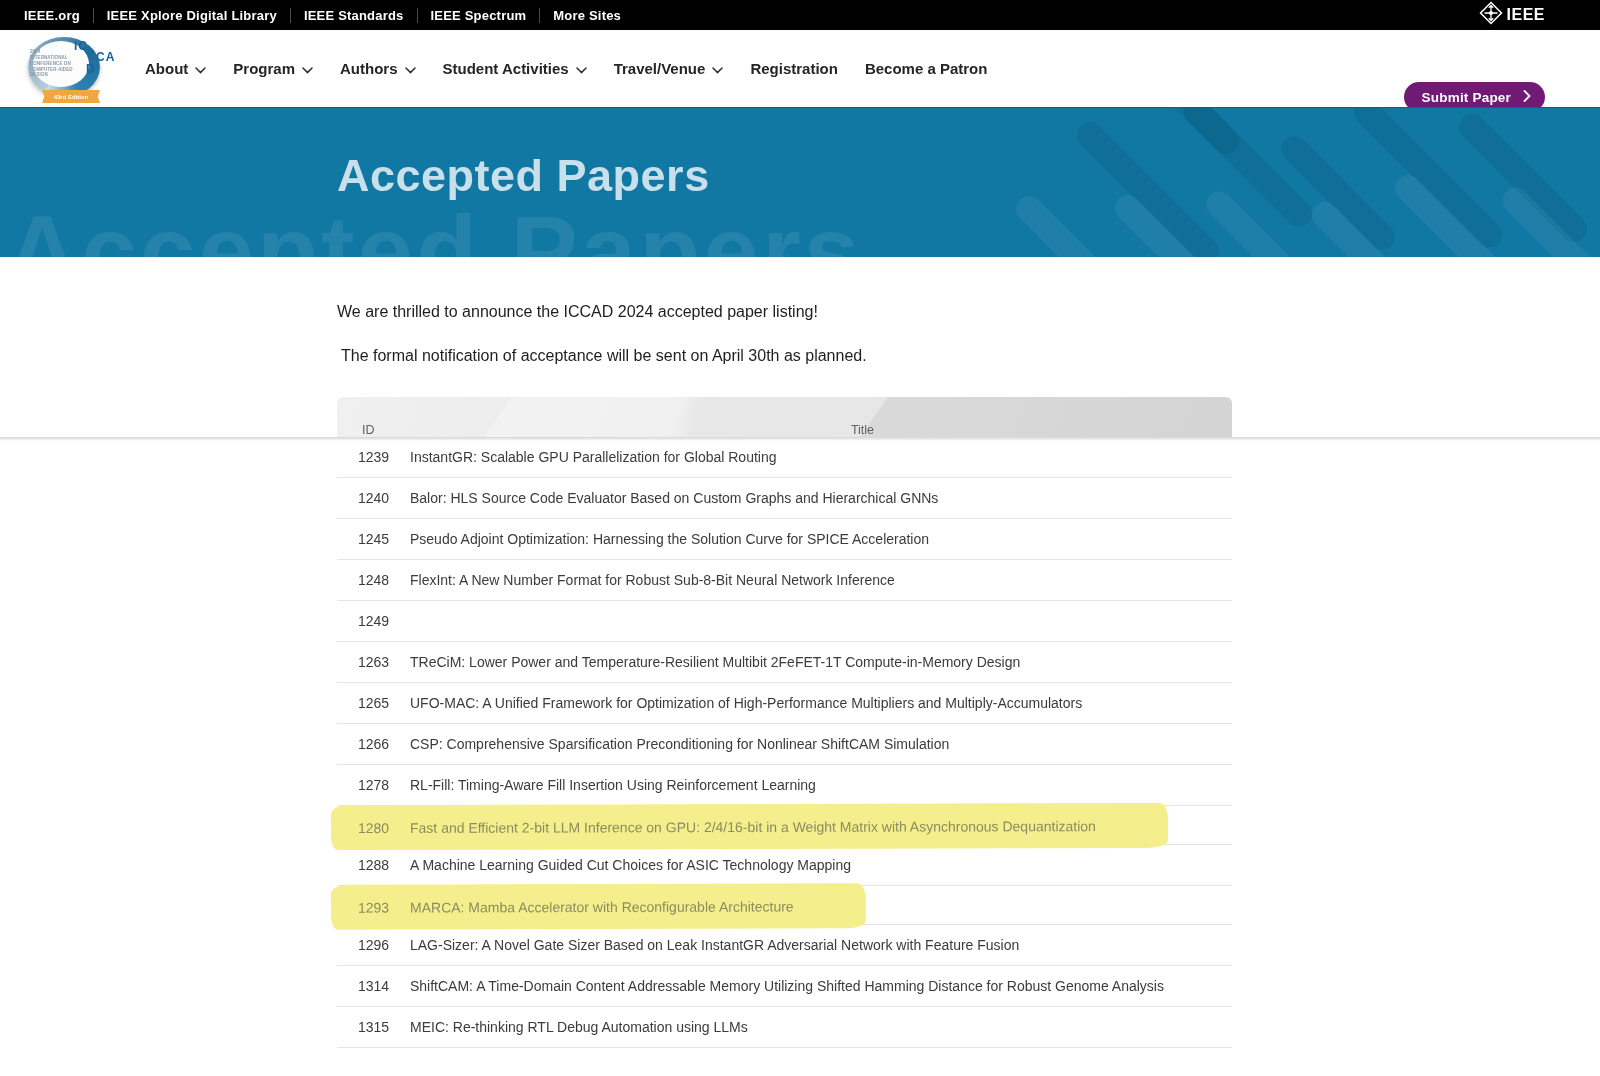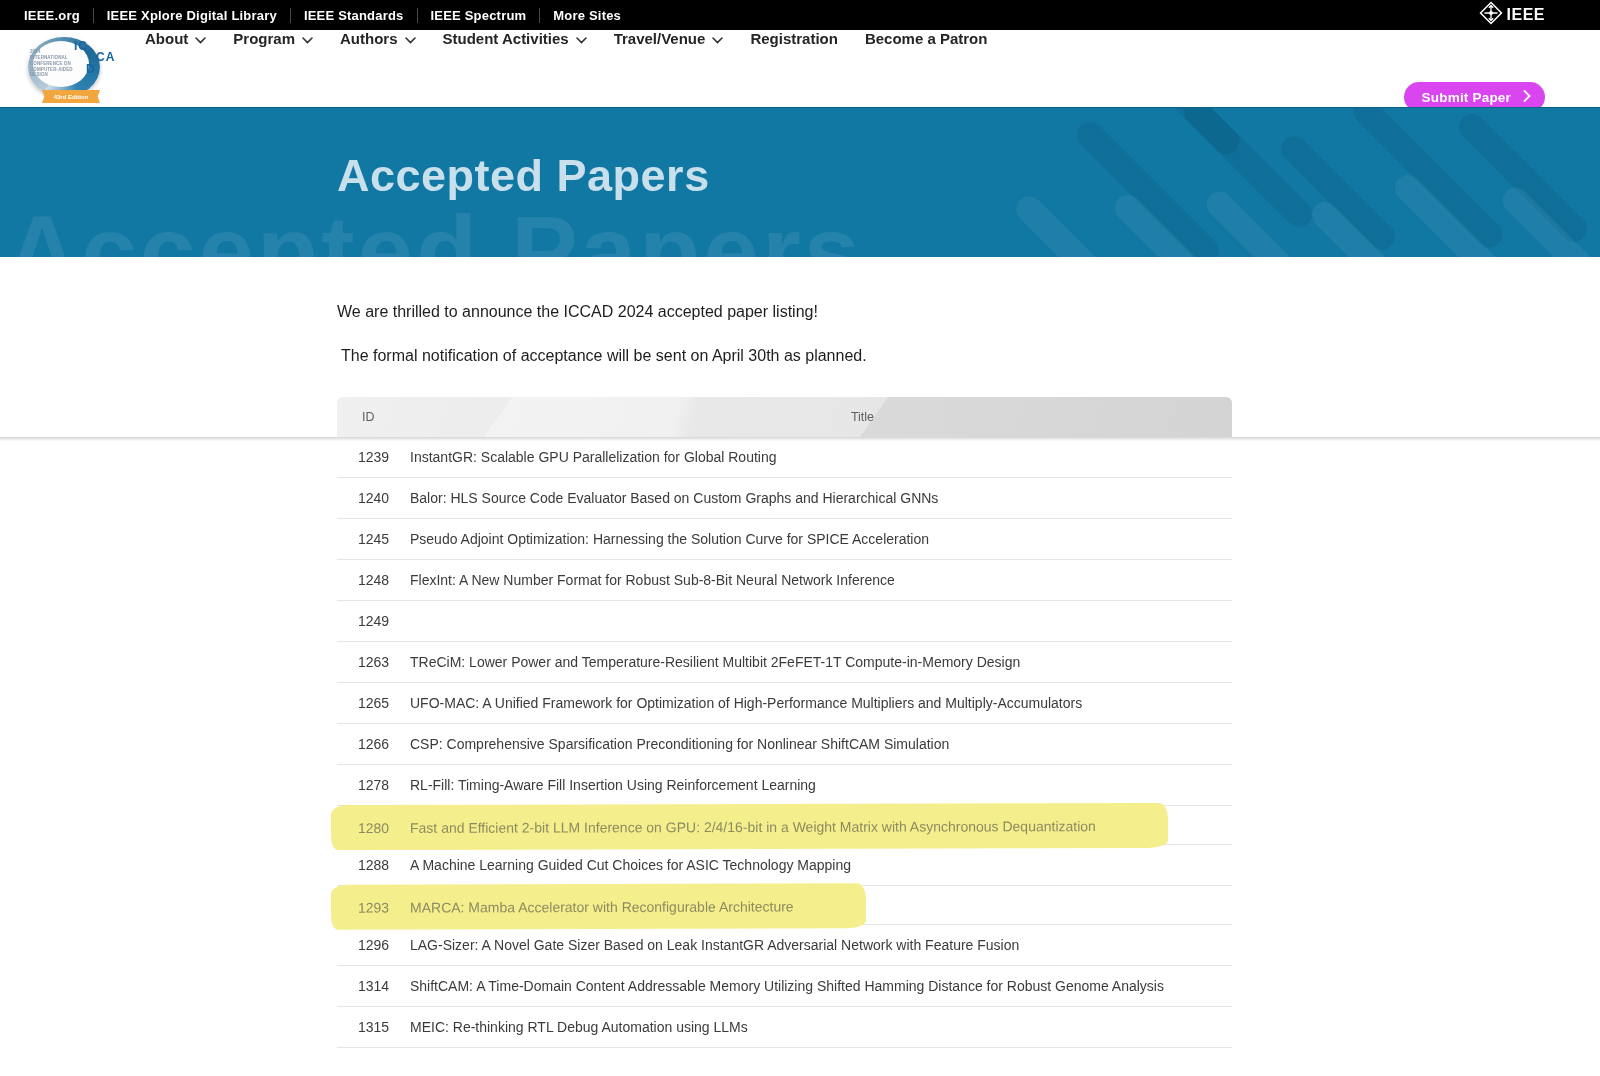--- a/index.html
+++ b/index.html
@@ -26,26 +26,26 @@
   .logo-sub { position:absolute; left:12px; top:16px; width:44px; font-size:4.5px; line-height:1.3;
               color:#8a97a8; font-weight:bold; letter-spacing:.1px; }
   .logo-word { position:absolute; right:14px; top:8px; font-size:12px; font-weight:bold; color:#1565a0;
                line-height:.95; text-align:left; width:26px; letter-spacing:1px; }
   .logo-word span { display:block; }
   .logo-word .l2 { margin-left:22px; } .logo-word .l3 { margin-left:12px; }
   .ribbon { position:absolute; left:24px; bottom:2px; width:58px; height:13px; background:#f2a63e;
             clip-path:polygon(0 0,100% 0,96% 50%,100% 100%,0 100%,4% 50%);
             display:flex; align-items:center; justify-content:center;
             color:#fff; font-size:6px; font-weight:bold; }
-  .navmenu { position:absolute; left:145px; top:0; height:77px; display:flex; align-items:flex-start; gap:27px; }
+  .navmenu { position:absolute; left:145px; top:0; height:77px; display:flex; align-items:center; gap:27px; }
   .navitem { display:flex; align-items:center; gap:7px; font-size:15px; font-weight:600; color:#252525;
              cursor:pointer; white-space:nowrap; }
   .chev { display:inline-block; }
   .submit-btn { position:absolute; right:55px; top:52px; height:30px; padding:0 14px 0 18px;
-                background:#d946ef; border:none; border-radius:15px; color:#fff; font-size:13.5px;
+                background:#701a75; border:none; border-radius:15px; color:#fff; font-size:13.5px;
                 font-weight:bold; display:flex; align-items:center; gap:12px; cursor:pointer;
                 font-family:inherit; letter-spacing:.2px; }
 
   
   .hero { position:absolute; left:0; top:107px; width:1600px; height:150px; background:#1177a3;
           overflow:hidden; border-top:1px solid rgba(0,30,50,.25); }
   .stripes { position:absolute; left:1020px; top:0; right:0; bottom:0; }
   .stripe { position:absolute; width:26px; border-radius:14px; transform:rotate(-45deg); }
   .st-l { background:rgba(255,255,255,.06); }
   .st-d { background:rgba(0,35,60,.09); }
@@ -55,21 +55,21 @@
                     letter-spacing:3px; color:rgba(220,238,248,.10); white-space:nowrap; }
 
   
   .intro-1 { position:absolute; left:337px; top:303px; font-size:16px; font-weight:500; color:#1e1e1e; }
   .intro-2 { position:absolute; left:341px; top:347px; font-size:16px; font-weight:500; color:#1e1e1e; }
 
   
   .paper-table { position:absolute; left:337px; top:397px; width:895px; }
   .thead { position:relative; height:40px; border-radius:6px 6px 0 0; overflow:hidden;
            background:linear-gradient(105deg,#f0f0f0 0%,#e9e9e9 38%,#dcdcdc 40%,#d4d4d4 100%);
-           display:flex; align-items:center;gap:23px; }
+           display:flex; align-items:flex-end;gap:23px; }
   .thead::after { content:""; position:absolute; left:18%; top:-20px; width:42%; height:80px;
                   background:rgba(255,255,255,.35); transform:skewX(-35deg); }
   .th-id { position:relative; z-index:1; width:73px; padding-left:25px; font-size:12.5px; color:#5f5f5f; }
   .th-title { position:relative; z-index:1; flex:1; text-align:center; padding-left:60px;
               font-size:12.5px; color:#5f5f5f; }
   .full-divider { position:absolute; left:0; top:437px; width:1600px; height:4px;
                   background:linear-gradient(to bottom,#d5d5d5,rgba(213,213,213,0)); }
   .tbody { position:relative; }
   .trow { height:41px; border-bottom:1px solid #e5e5e5; }
   .cells { display:flex; align-items:center; height:100%; }

